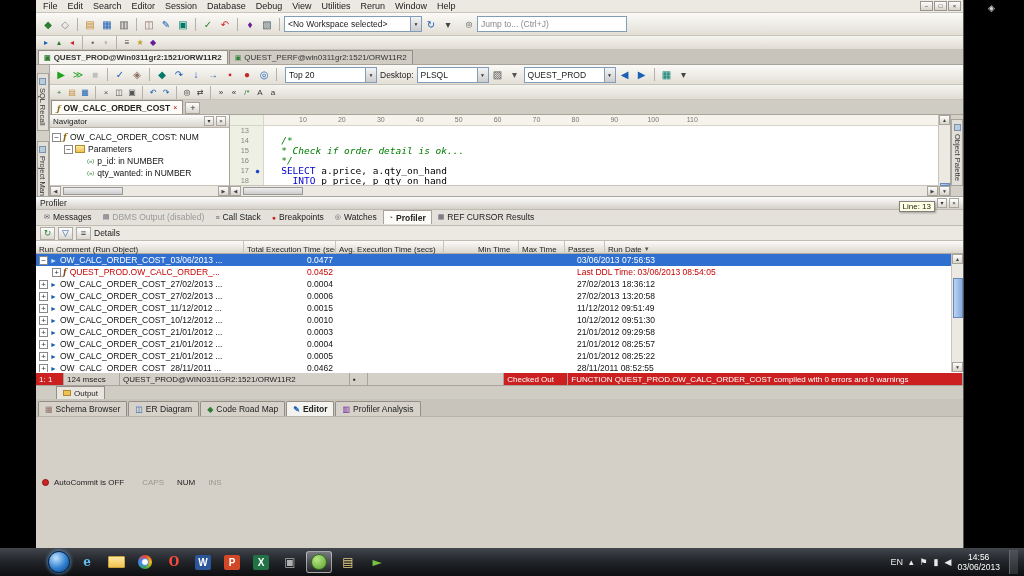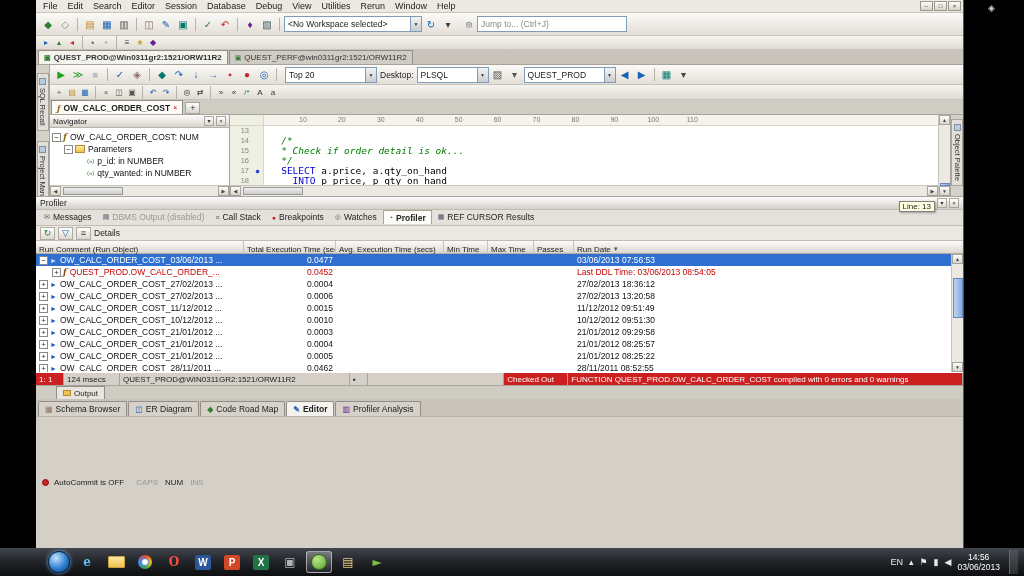--- a/index.html
+++ b/index.html
@@ -122,21 +122,21 @@
   .outputrow{height:14px;flex:none;background:#cfccc4;display:flex;align-items:flex-end;padding-left:20px;border-top:1px solid #a8a49c;}
   .outtab{height:13px;background:#e8e5de;border:1px solid #948f86;border-bottom:none;display:flex;align-items:center;gap:3px;padding:0 6px;font-size:8px;color:#222;}
   .outtab-ic{width:8px;height:6px;background:#f0c050;border:1px solid #b08a30;flex:none;}
   .doctabs{height:17px;flex:none;background:#c8c4bc;display:flex;align-items:flex-end;gap:1px;padding-left:2px;}
   .dtab{height:15px;display:flex;align-items:center;gap:3px;padding:0 6px;font-size:8.5px;background:#d6d2ca;border:1px solid #948f86;border-bottom:none;border-radius:2px 2px 0 0;color:#222;white-space:nowrap;}
   .dtab.active{background:#f4f2ee;font-weight:bold;}
   .dtab-ic{font-size:8px;}
   .acrow{flex:1;display:flex;align-items:center;gap:5px;padding:0 6px;background:#d4d0c8;font-size:8px;border-top:1px solid #b8b4ac;}
   .acdot{width:7px;height:7px;border-radius:50%;background:#cc2222;border:1px solid #881111;flex:none;}
   .actext{color:#222;}
-  .kbind{color:#9a968e;margin-left:7px;}
+  .kbind{color:#9a968e;margin-left:13px;}
   .kbind.on{color:#222;}
 
   
   #taskbar{position:absolute;left:0;top:548px;width:1024px;height:28px;background:linear-gradient(#42464d,#23262b 45%,#0d0e10);display:flex;align-items:center;gap:4px;padding-left:48px;}
   .orb{width:22px;height:22px;border-radius:50%;flex:none;background:radial-gradient(circle at 35% 30%,#bfe3ff,#2f7fd0 55%,#0b3e74);border:1px solid #0a2a50;box-shadow:0 0 4px #6fa7df;}
   .tbi{width:26px;height:22px;border-radius:3px;display:flex;align-items:center;justify-content:center;font-size:12px;font-weight:bold;font-family:"DejaVu Serif",serif;flex:none;}
   .tbi.active{background:linear-gradient(rgba(255,255,255,.32),rgba(255,255,255,.08));border:1px solid rgba(255,255,255,.5);}
   .glyphbox{width:16px;height:15px;display:flex;align-items:center;justify-content:center;border-radius:2px;font-size:10px;font-weight:bold;font-family:"Liberation Sans",sans-serif;}
   .folder{width:17px;height:12px;background:linear-gradient(#ffe9a0,#f0c050);border:1px solid #caa23c;border-radius:1px;}
   .chrome{width:14px;height:14px;border-radius:50%;background:conic-gradient(#ea4335,#fbbc05,#34a853,#4285f4,#ea4335);display:flex;align-items:center;justify-content:center;}
@@ -491,21 +491,21 @@
       <div class="phead" id="prof-head">
           <div class="phcell" style="width: 208px;">
             <span>Run Comment (Run Object)</span>
           </div>
           <div class="phcell" style="width: 92px;">
             <span>Total Execution Time (secs)</span>
           </div>
           <div class="phcell" style="width: 108px;">
             <span>Avg. Execution Time (secs)</span>
           </div>
-          <div class="phcell" style="width: 44px;">
+          <div class="phcell" style="width: 44px; margin-left: 31px;">
             <span>Min Time</span>
           </div>
           <div class="phcell" style="width: 46px;">
             <span>Max Time</span>
           </div>
           <div class="phcell" style="width: 40px;">
             <span>Passes</span>
           </div>
           <div class="phcell" style="flex: 1 1 0%; border-right: none;">
             <span>Run Date</span>

